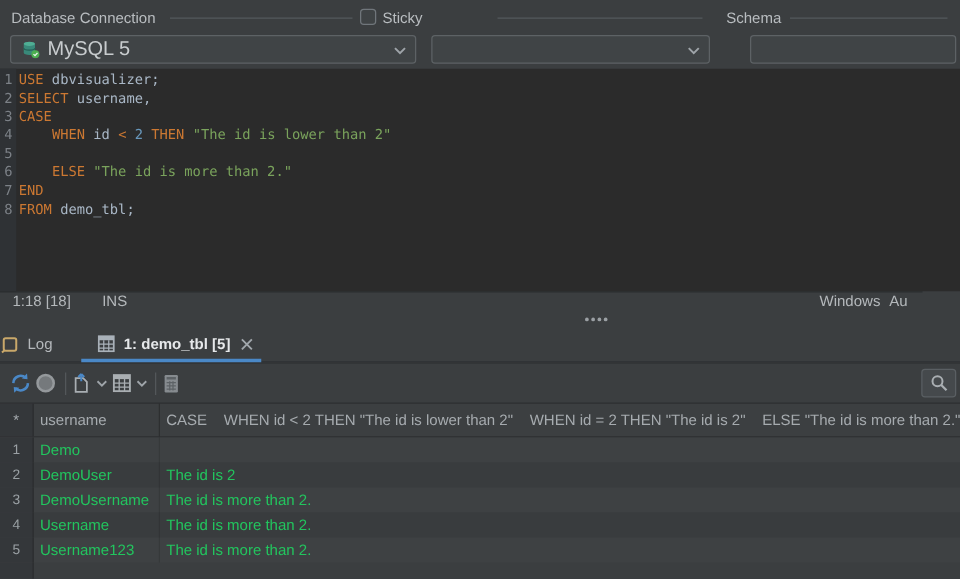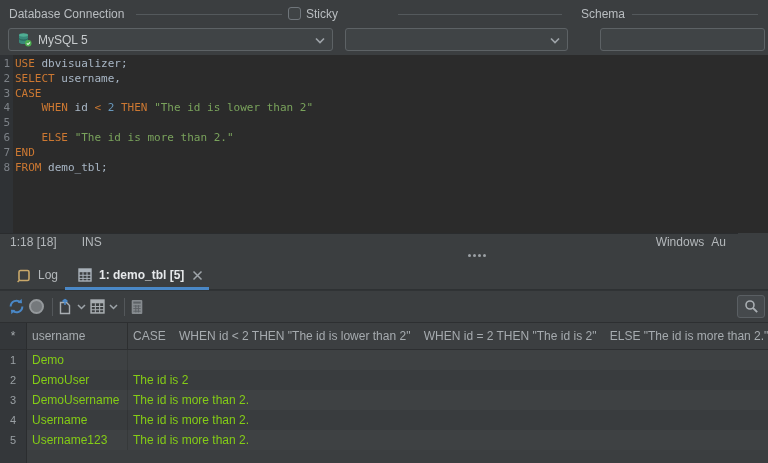--- a/index.html
+++ b/index.html
@@ -19,56 +19,56 @@
   .hl-b { left:398px; width:164px; }
   .hl-c { left:632px; width:126px; }
   .checkbox { position:absolute; left:288px; top:7px; width:13px; height:13px;
     border:1px solid #70767b; border-radius:3px; background:#3f4345; }
   .combo { position:absolute; top:28px; height:23px; background:#404446;
     border:1px solid #5d6265; border-radius:3px; display:flex; align-items:center;
     padding:0 8px; }
   .combo-conn   { left:8px;   width:325px; }
   .combo-db     { left:345px; width:223px; }
   .combo-schema { left:600px; width:165px; }
-  .combo-text { font-size:12px; color:#c8ccce; margin-left:6px; white-space:nowrap; }
+  .combo-text { font-size:16px; color:#c8ccce; margin-left:6px; white-space:nowrap; }
   .combo-db .combo-text, .combo-schema .combo-text { margin-left:0; }
   .chev { position:absolute; right:7px; top:8px; line-height:0; }
   .db-ic { line-height:0; flex:none; }
 
   
   .editor { position:absolute; left:0; top:55px; width:768px; height:178px;
     background:#2b2b2b; font-family:"DejaVu Sans Mono", monospace; font-size:11px; }
   .gutter-bg { position:absolute; left:0; top:0; bottom:0; width:13px; background:#2f3235; }
   #editor-lines { position:absolute; left:0; top:2px; right:0; }
   .code-line { display:flex; height:14.8px; line-height:14.8px; white-space:pre; }
   .lnum { flex:none; width:13px; padding-right:3px; text-align:right; color:#7c8187; }
   .code { padding-left:2px; }
   .kw  { color:#cc7832; font-weight:normal; }
   .pl  { color:#a9b7c6; }
   .str { color:#7aa35c; }
   .num { color:#6897bb; }
 
   
   .status-bar { position:absolute; left:0; top:233px; width:738px; height:16px;
-    display:flex; align-items:center; font-size:12px; color:#b4b8bb;
+    display:flex; font-size:12px; color:#b4b8bb;
     padding:0 12px 0 10px; border-top:1px solid #2a2c2e; }
   .status-bar .ins { margin-left:25px; }
   .status-bar .spacer { flex:1; }
   .status-bar .right-item { margin-left:7px; }
 
   
   .splitter { position:absolute; left:0; top:249px; width:768px; height:12px; }
   .dots { position:absolute; left:468px; top:5px; display:flex; gap:2px; }
   .dots i { width:3px; height:3px; border-radius:50%; background:#9ba0a4; }
 
   
   .tab-bar { position:absolute; left:0; top:261px; width:768px; height:29px;
     border-bottom:1px solid #2e3133; }
   .tab { position:absolute; top:0; bottom:0; display:flex; align-items:center; gap:7px; }
-  .tab-log  { left:16px; }
+  .tab-log  { left:0; }
   .tab-grid { left:65px; width:144px; padding-left:13px; }
   .tab-label { font-size:12px; color:#b4b8bb; white-space:nowrap; }
   .tab-label.bold { font-weight:bold; color:#e6e8ea; }
   .tab .underline { position:absolute; left:0; right:0; bottom:-1px; height:3px;
     background:#4a88c7; }
   .close { line-height:0; margin-left:1px; cursor:default; }
   .ic { line-height:0; }
 
   
   .toolbar { position:absolute; left:0; top:290px; width:768px; height:32px;
@@ -92,21 +92,21 @@
     border-top:1px solid #2d2f31; border-bottom:1px solid #2d2f31; background:#3c3f41; }
   .hc { font-size:12px; color:#a6abaf; line-height:26px; white-space:pre; overflow:hidden; }
   .h-num { background:#34373a; border-right:1px solid #2b2d2f; text-align:center; }
   .h-user, .h-case { padding-left:5px; border-right:1px solid rgba(0,0,0,.25); }
   .h-case { border-right:none; }
   .grid-row { display:grid; grid-template-columns:27px 101px 1fr; height:20px; }
   .grid-row:nth-child(odd)  { background:#3e4143; }
   .grid-row:nth-child(even) { background:#393c3e; }
   .c-num { background:#34373a; border-right:1px solid #2b2d2f; text-align:center;
     font-size:11px; color:#9aa0a4; line-height:20px; }
-  .c-user, .c-case { padding-left:5px; font-size:12px; color:#84cc16; line-height:20px;
+  .c-user, .c-case { padding-left:5px; font-size:12px; color:#22c55e; line-height:20px;
     white-space:pre; overflow:hidden; border-right:1px solid rgba(0,0,0,.12); }
   .c-case { border-right:none; }
   .gutter-tail { position:absolute; left:0; top:128px; bottom:0; width:27px;
     background:#34373a; border-right:1px solid #2b2d2f; }
 </style>
 </head>
 <body>
 
 <div class="app">
 

